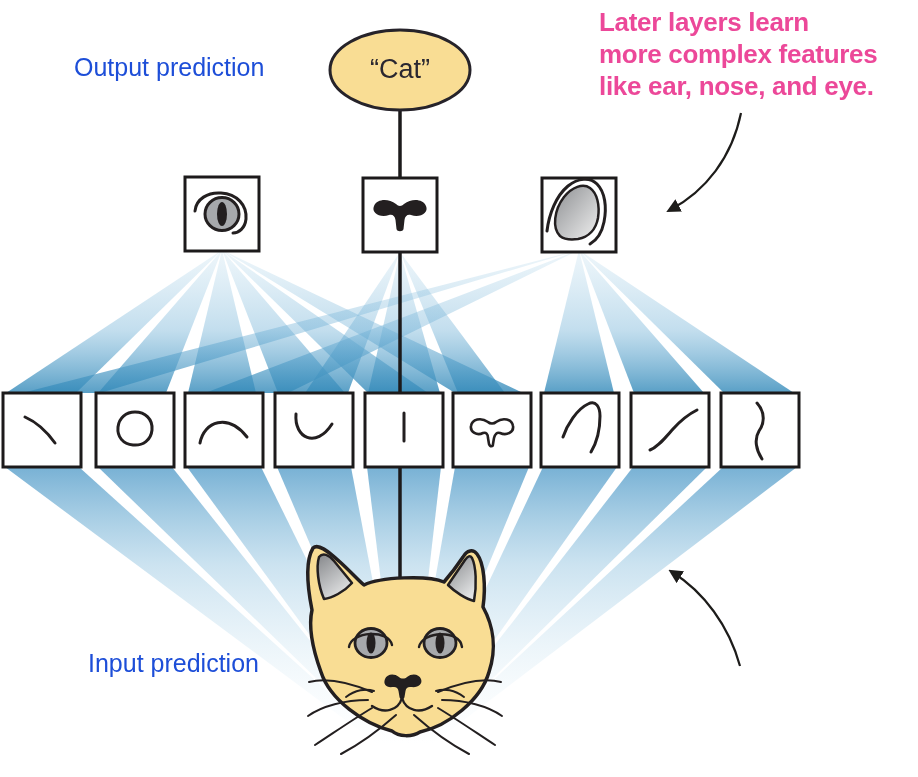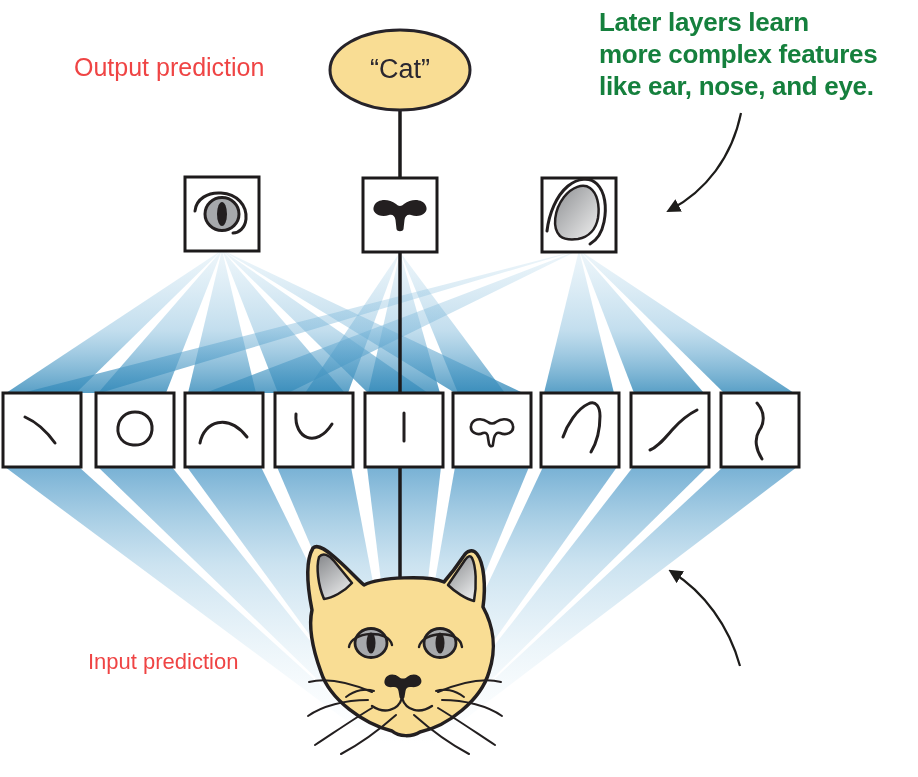--- a/index.html
+++ b/index.html
@@ -1,27 +1,27 @@
 <!DOCTYPE html>
 <html><head>
 <meta charset="utf-8">
 <style>
   html,body{margin:0;padding:0;background:#ffffff;}
   #canvas{
     position:relative;width:918px;height:777px;background:#ffffff;overflow:hidden;
     font-family:"Liberation Sans", sans-serif;
   }
   #diagram-svg{position:absolute;left:0;top:0;}
-  .lbl{position:absolute;color:#ef4444;}
+  .lbl{position:absolute;color:#1d4ed8;}
   #output-prediction-label{left:74px;top:53px;font-size:25px;}
-  #input-prediction-label{left:88px;top:649px;font-size:22px;}
+  #input-prediction-label{left:88px;top:649px;font-size:25px;}
   #cat-node-label{left:330px;top:54px;width:140px;text-align:center;font-size:27px;color:#2a2730;}
   .note{
     position:absolute;font-weight:bold;font-size:26px;line-height:32px;
-    color:#15803d;white-space:pre-line;letter-spacing:-0.3px;
+    color:#ec4899;white-space:pre-line;letter-spacing:-0.3px;
   }
   #note-later{left:599px;top:6px;}
   #note-earlier{left:609px;top:672px;}
 </style>
 </head>
 <body>
 
 <div id="canvas">
 
 <svg id="diagram-svg" width="918" height="777" viewBox="0 0 918 777" xmlns="http://www.w3.org/2000/svg">

